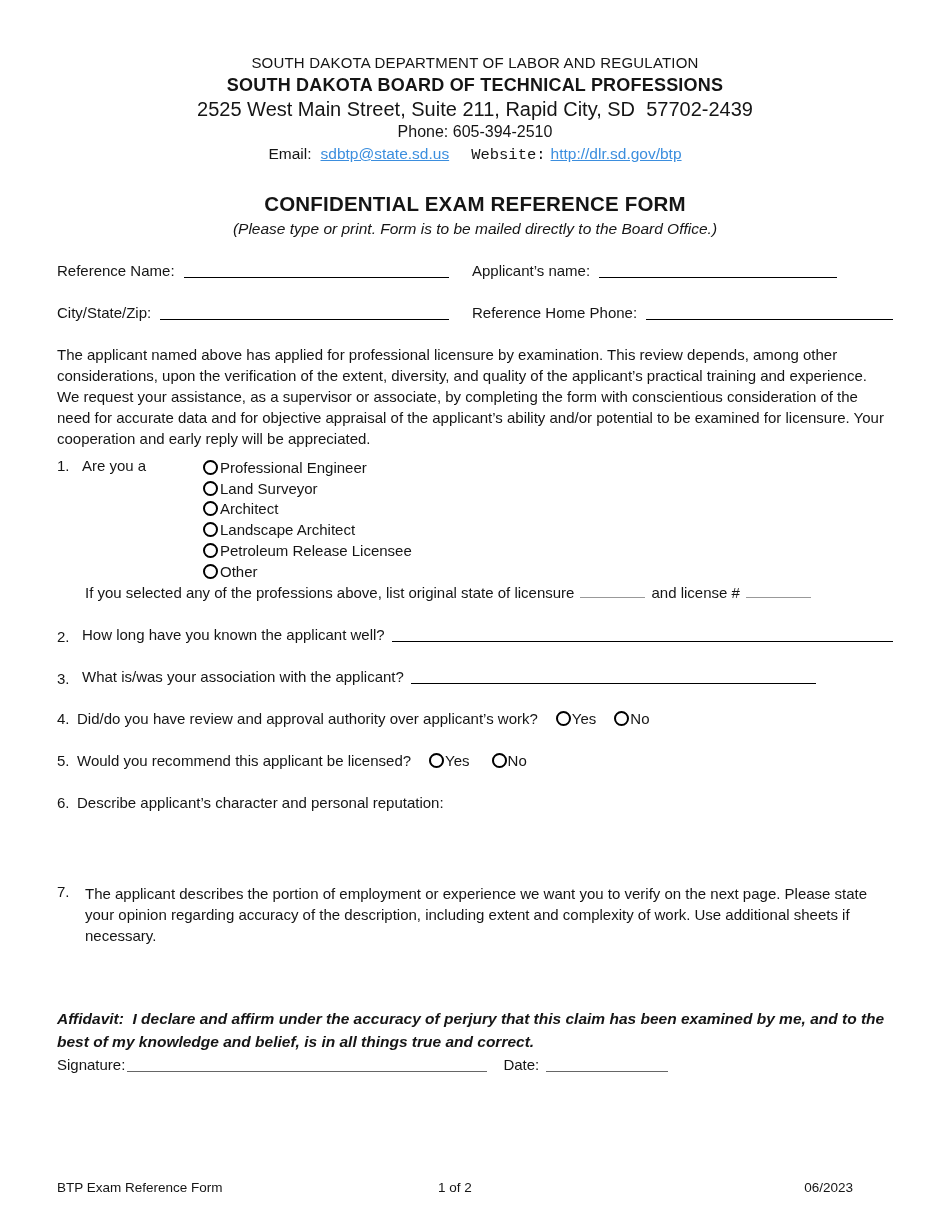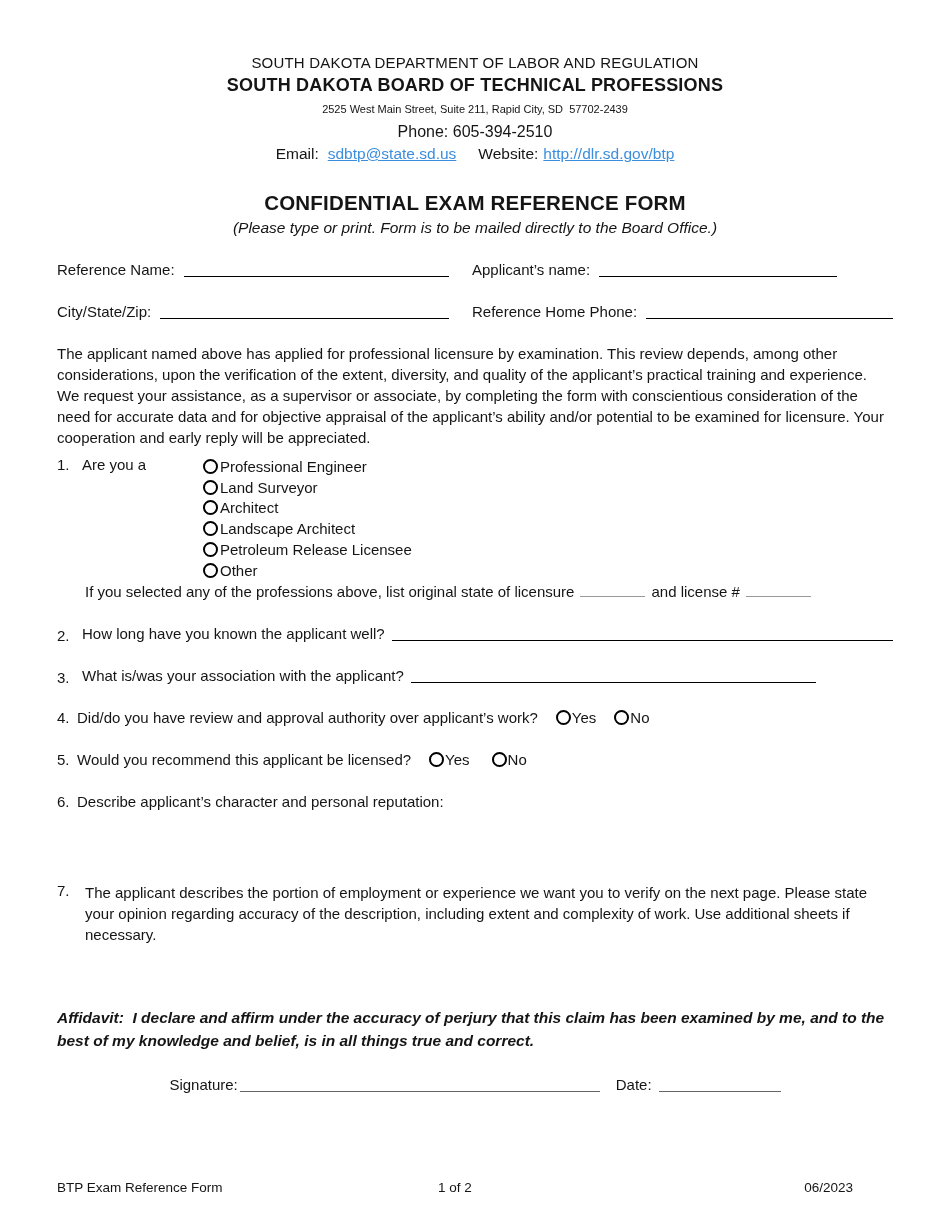--- a/index.html
+++ b/index.html
@@ -12,26 +12,26 @@
     color: #151515;
     font-family: "Liberation Sans", sans-serif;
     font-size: 15px;
     padding: 52px 57px 0 57px;
     overflow: hidden;
   }
   
   .header { text-align: center; }
   .h-dept  { font-size: 15px;   line-height: 21px; letter-spacing: .2px; }
   .h-board { font-size: 18px;   line-height: 25px; font-weight: bold; letter-spacing: .2px; }
-  .h-addr  { font-size: 11px; line-height: 23px; white-space: pre-wrap; }
+  .h-addr  { font-size: 20px; line-height: 23px; white-space: pre-wrap; }
   .h-phone { font-size: 16px; line-height: 22px; }
   .h-email { font-size: 15.5px; line-height: 22px; }
   .link { color: var(--link, #3b8ede); text-decoration: underline; cursor: pointer; }
   .h-email .lbl1 { margin-right: 9px; }
-  .h-email .lbl2 { margin-left: 22px; margin-right: 5px; }
+  .h-email .lbl2 { margin-left: 22px; margin-right: 5px; font-family: Liberation Mono, monospace; }
   
   .title    { margin-top: 24px; text-align: center; font-size: 20.5px; font-weight: bold; line-height: 27px; letter-spacing: .2px; }
   .subtitle { text-align: center; font-style: italic; font-size: 15.5px; line-height: 23px; }
   
   .fields { margin-top: 20px; }
   .frow { display: flex; gap: 23px; height: 21px; margin-bottom: 21px; }
   .fcol-l { width: 392px; display: flex; align-items: flex-end; }
   .fcol-r { flex: 1; display: flex; align-items: flex-end; }
   .flabel { white-space: nowrap; padding-right: 9px; line-height: 21px; }
   .fline { flex: 1; border-bottom: 1.7px solid #000; margin-bottom: 3px; height: 14px; }
@@ -54,21 +54,21 @@
   .qline.short { flex: none; width: 405px; }
   .q-yn { display: flex; align-items: center; height: 21px; margin-top: 21px; }
   .yn { display: flex; align-items: center; margin-left: 18px; cursor: pointer; }
   .yn .radio { margin-right: 1px; }
   .q6 { margin-top: 21px; line-height: 21px; }
   .q7 { margin-top: 70px; display: flex; }
   .q7 .qnum { width: 28px; }
   .q7-text { flex: 1; line-height: 21.3px; }
   
   .affidavit { margin-top: 60px; font-weight: bold; font-style: italic; font-size: 15.5px; line-height: 23px; white-space: pre-wrap; }
-  .sig-row { margin-top: 21px; display: flex; align-items: flex-end; height: 22px; justify-content: center; }
+  .sig-row { display: flex; align-items: flex-end; height: 22px; }
   .sig-label { line-height: 21px; padding-right: 2px; }
   .sig-line  { width: 360px; border-bottom: 1.3px solid #666; margin-bottom: 3px; height: 14px; }
   .date-label { margin-left: 16px; padding-right: 7px; line-height: 21px; }
   .date-line { width: 122px; border-bottom: 1.3px solid #666; margin-bottom: 3px; height: 14px; }
   
   .footer { position: absolute; left: 57px; right: 57px; top: 1179px; display: flex; font-size: 13.5px; line-height: 18px; align-items: flex-end; }
   .footer > div { flex: 1; }
   .f-center { text-align: center; }
   .f-right { text-align: right; padding-right: 40px; }
 </style>

